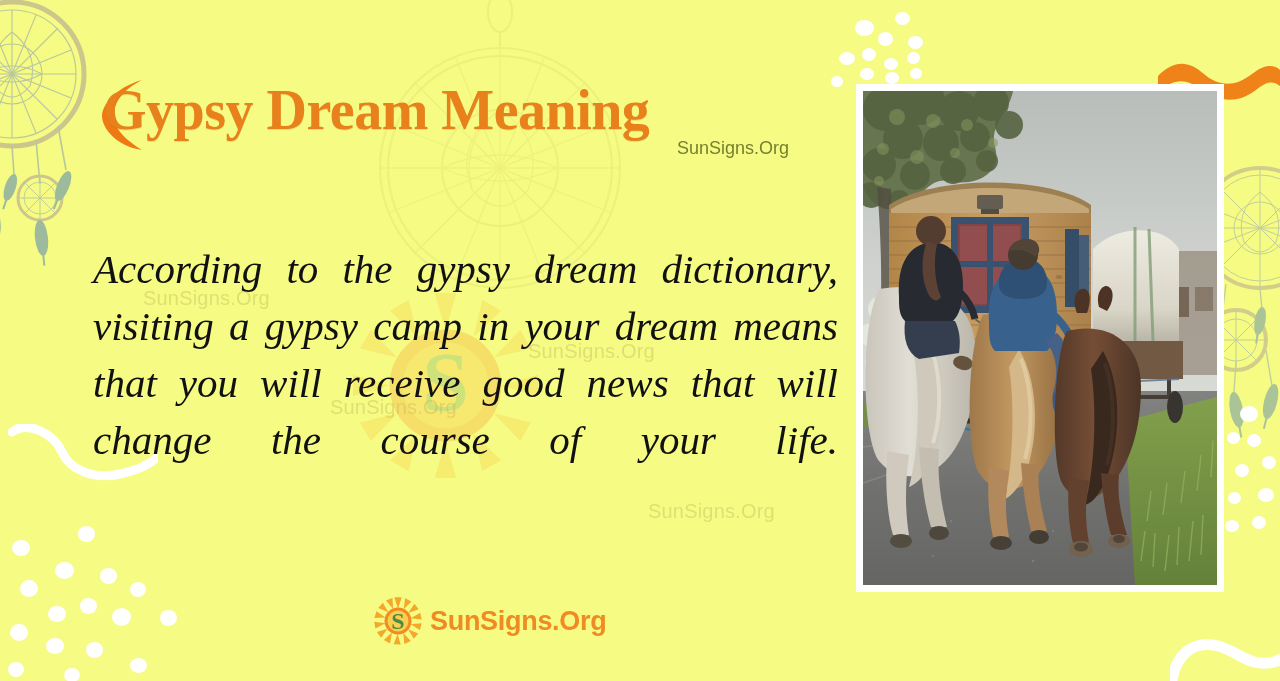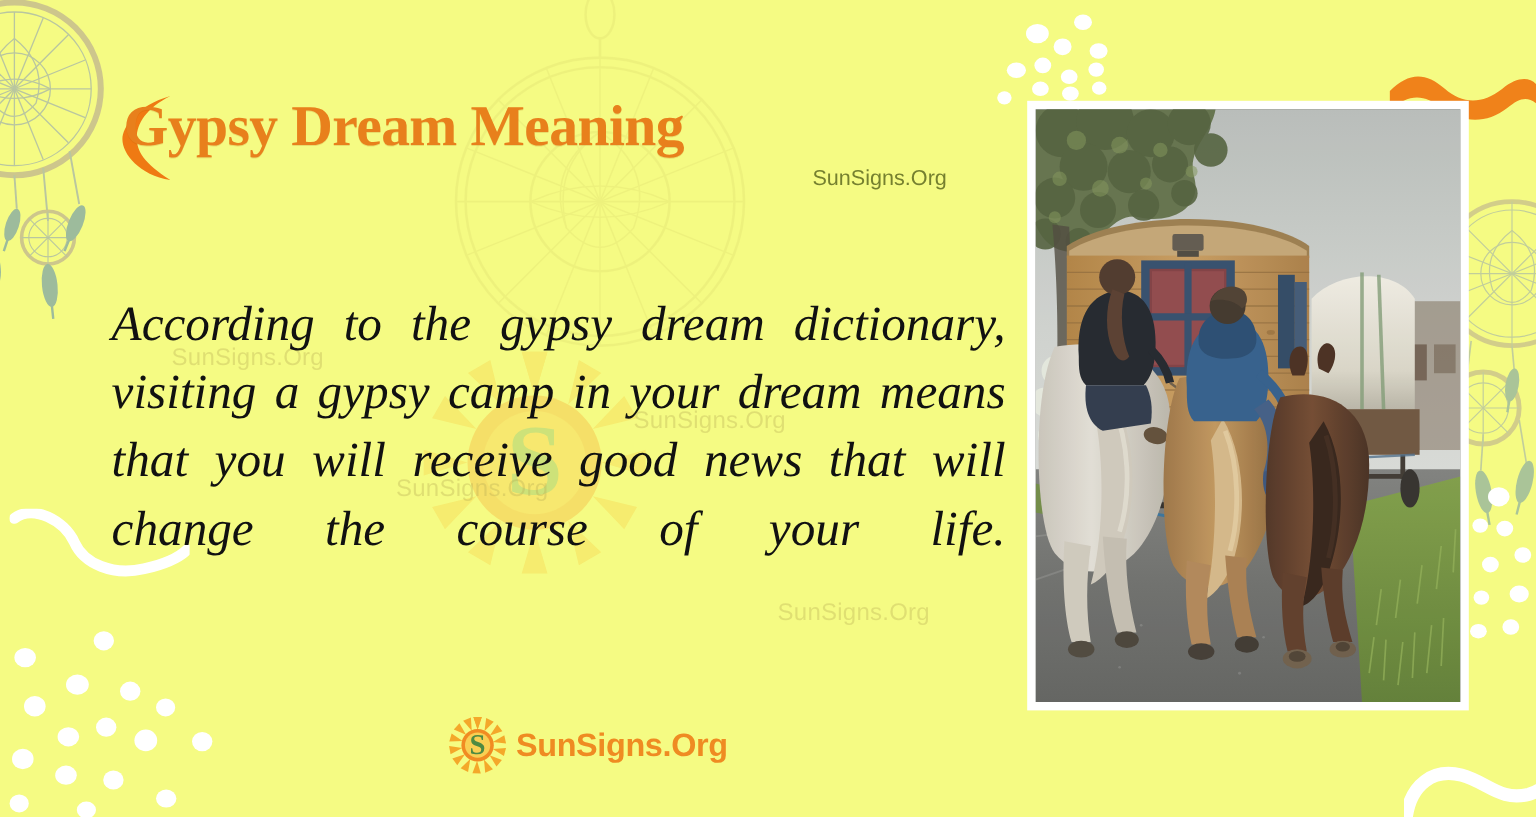--- a/index.html
+++ b/index.html
@@ -45,21 +45,21 @@
   .ribbon-tr { position:absolute; right:0px; top:58px; width:122px; height:42px; }
 
   
   .blob { position:absolute; background:#fff; border-radius:50%; }
   .squiggle { position:absolute; }
 
   
   #title {
     position:absolute; left:103px; top:82px;
     font-family:"Liberation Serif", serif;
-    font-weight:700; font-size:48px; line-height:1;
+    font-weight:700; font-size:56px; line-height:1;
     color:#e8801c; letter-spacing:-0.5px;
     white-space:nowrap;
     text-shadow:0 1px 0 rgba(180,90,10,.18);
   }
   #title-wm {
     position:absolute; left:677px; top:138px;
     font-family:"Liberation Sans", sans-serif;
     font-size:18px; font-weight:400;
     color:#6f7a2b; opacity:.95; white-space:nowrap;
   }

